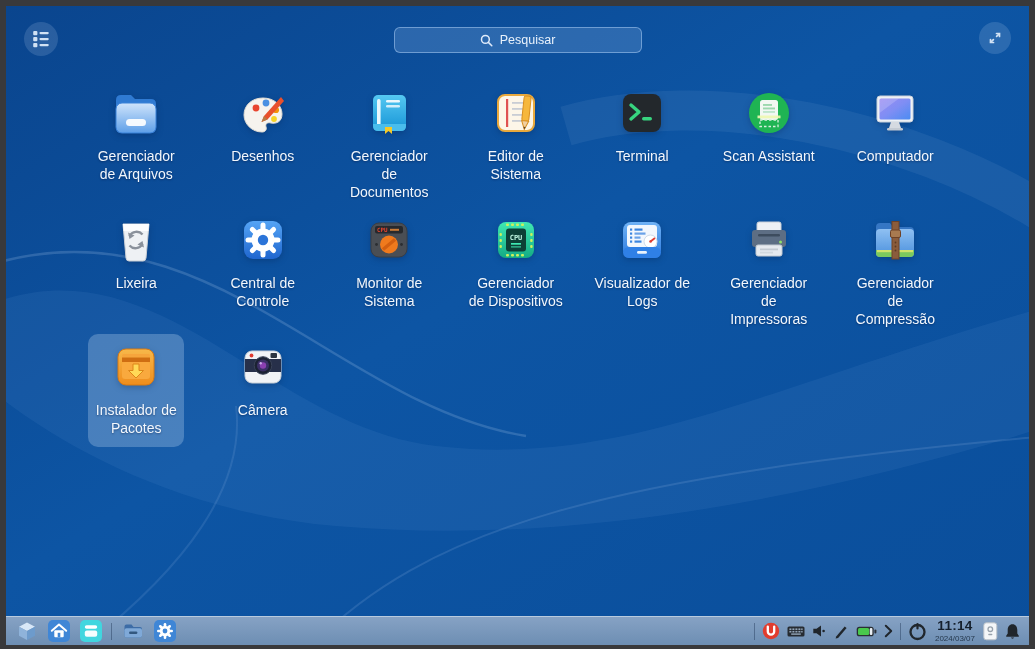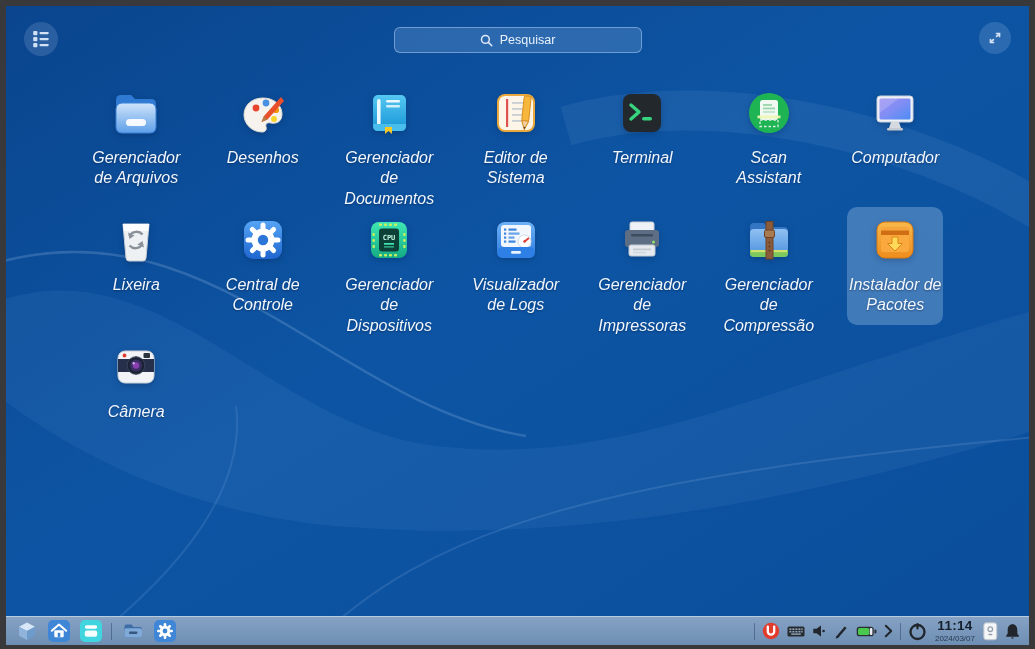--- a/index.html
+++ b/index.html
@@ -20,22 +20,22 @@
   .search-bar span { color:#e9f2fc; font-size:12.5px; }
 
   .app-grid { position:absolute; left:67px; top:74px; display:grid;
     grid-template-columns:repeat(7,126.5px); grid-auto-rows:127px; }
   .app-cell { display:flex; justify-content:center; align-items:flex-start; }
   .cell-inner { width:96px; display:flex; flex-direction:column; align-items:center;
     padding:6px 0 9px; border-radius:10px; }
   .cell-inner.selected { background:rgba(190,216,242,0.30);justify-content:center; }
   .app-icon { width:54px; height:54px; }
   .app-icon svg { width:54px; height:54px; display:block; filter:drop-shadow(0 2px 3px rgba(0,20,60,0.25)); }
-  .app-label { margin-top:8px; font-size:16px; color:#f2f7fd; text-align:center;
-    line-height:1.28; max-width:102px; text-shadow:0 1px 2px rgba(0,20,60,0.45);font-style:italic; }
+  .app-label { margin-top:8px; font-size:14px; color:#f2f7fd; text-align:center;
+    line-height:1.28; max-width:102px; text-shadow:0 1px 2px rgba(0,20,60,0.45); }
 
   .taskbar { position:absolute; left:0; right:0; bottom:0; height:29px;
     background:linear-gradient(#86a2c4,#6d8eb3); border-top:1px solid rgba(235,244,252,0.6);
     display:flex; align-items:center; padding:0 9px; }
   .dock-left { display:flex; align-items:center; gap:9px; }
   .dock-spacer { flex:1; }
   .tray { display:flex; align-items:center; gap:7px; }
   .v-sep { width:1px; height:17px; background:rgba(18,40,72,0.38); }
   .dock-icon { width:23px; height:23px; display:flex; align-items:center; justify-content:center; }
   .dock-icon svg { display:block; }
@@ -253,20 +253,37 @@
                   <rect x="24.5" y="9.5" width="5" height="35" rx="2.5"></rect>
                   <rect x="24.5" y="9.5" width="5" height="35" rx="2.5" transform="rotate(45 27 27)"></rect>
                   <rect x="24.5" y="9.5" width="5" height="35" rx="2.5" transform="rotate(90 27 27)"></rect>
                   <rect x="24.5" y="9.5" width="5" height="35" rx="2.5" transform="rotate(135 27 27)"></rect>
                   <circle cx="27" cy="27" r="11.5"></circle>
                 </g>
                 <circle cx="27" cy="27" r="5.2" fill="#2b74d8"></circle>
               </svg>
             </div>
             <div class="app-label">Central de Controle</div>
+          </div>
+        </div>
+        <div class="app-cell">
+          <div class="cell-inner">
+            <div class="app-icon">
+              <svg viewBox="0 0 54 54">
+                <rect x="9" y="10" width="36" height="34" rx="8" fill="#4a4e54" stroke="#3a3e44"></rect>
+                <rect x="13" y="13" width="28" height="7.5" rx="2" fill="#26292d"></rect>
+                <text x="15" y="19" font-size="5.8" fill="#e8452f" font-family="DejaVu Sans Mono,monospace" font-weight="bold">CPU</text>
+                <rect x="28" y="15.8" width="9" height="2" fill="#e8893a" opacity="0.85"></rect>
+                <circle cx="27" cy="31.5" r="9" fill="#f07a1d"></circle>
+                <path d="M21 36.5 L33 26.5" stroke="#d45f10" stroke-width="3.4"></path>
+                <circle cx="14.5" cy="31.5" r="1.4" fill="#2b2e32"></circle>
+                <circle cx="39.5" cy="31.5" r="1.4" fill="#2b2e32"></circle>
+              </svg>
+            </div>
+            <div class="app-label">Monitor de Sistema</div>
           </div>
         </div>
         <div class="app-cell">
           <div class="cell-inner">
             <div class="app-icon">
               <svg viewBox="0 0 54 54">
                 <defs>
                   <linearGradient id="dm1" x1="0" y1="0" x2="0" y2="1">
                     <stop offset="0" stop-color="#3fe8b2"></stop>
                     <stop offset="1" stop-color="#14ab84"></stop>

